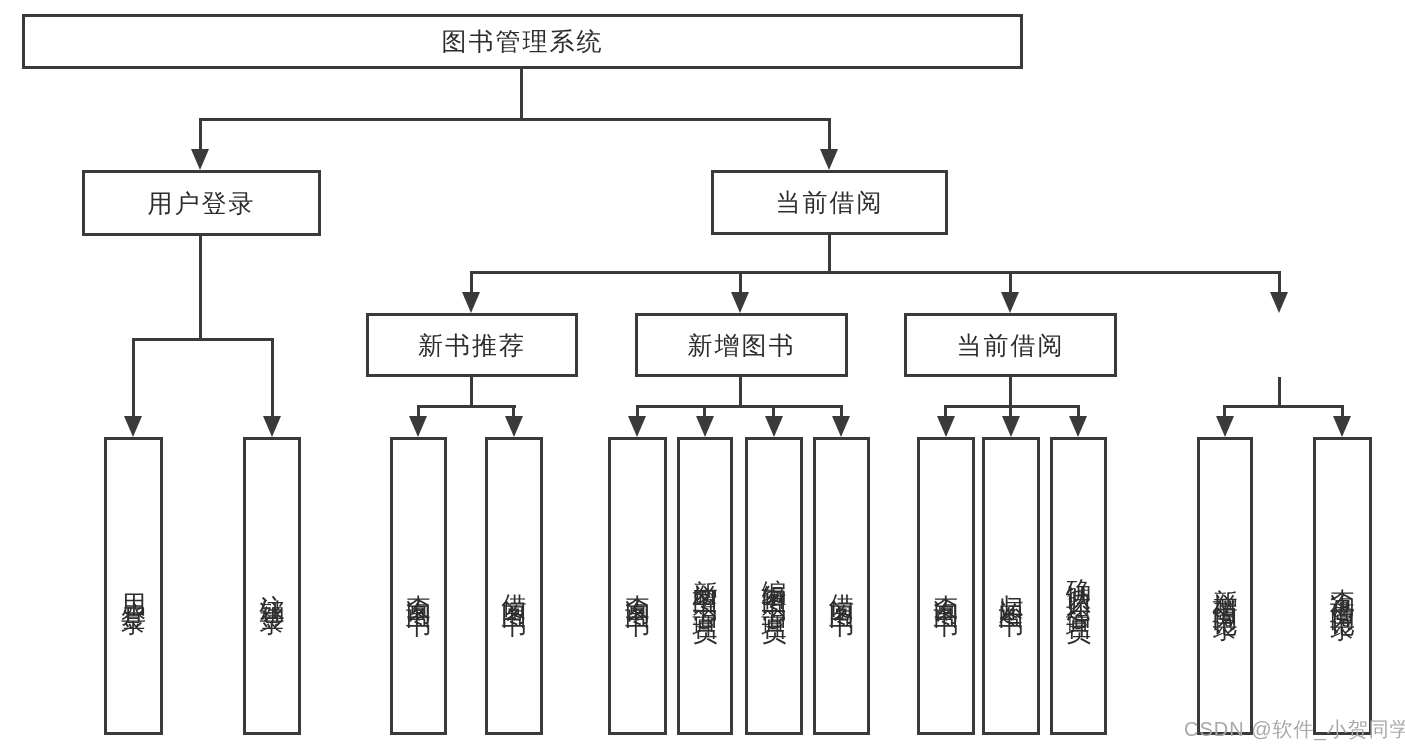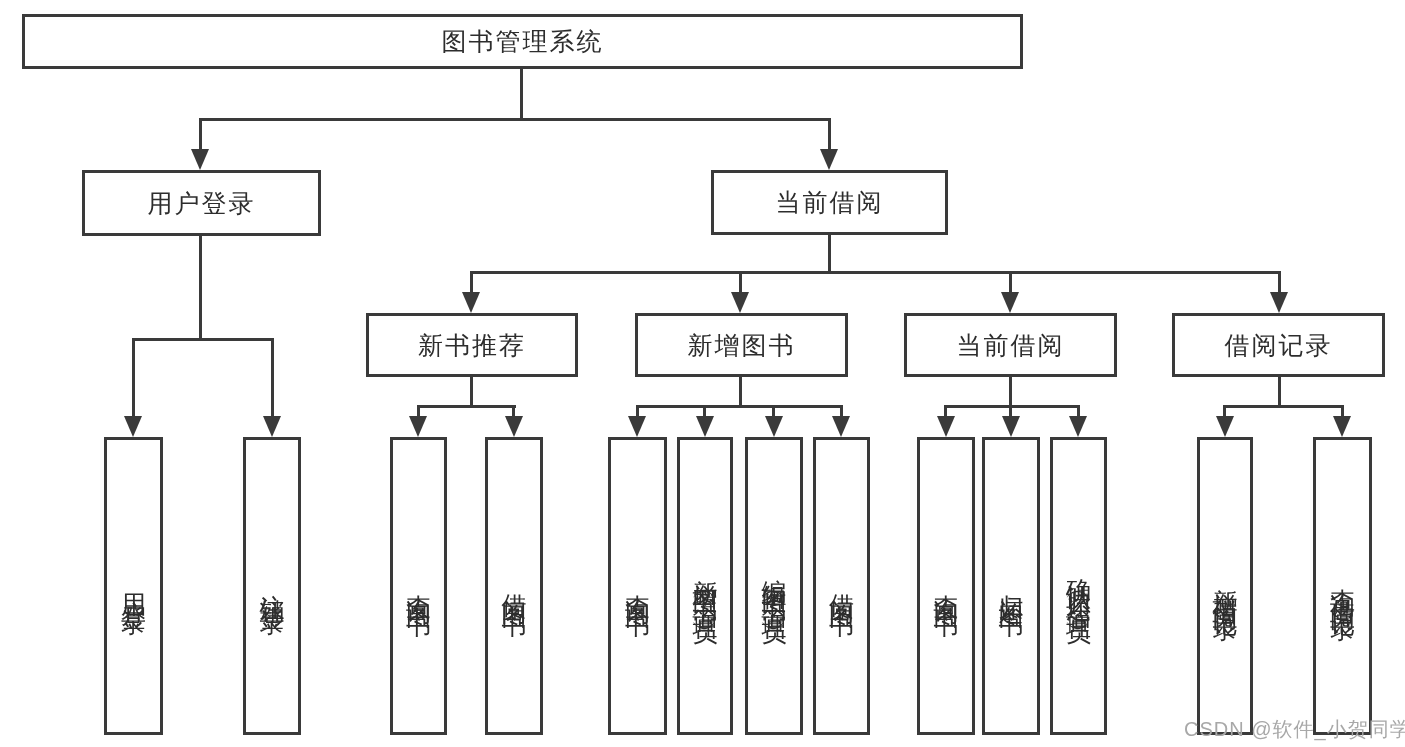--- a/index.html
+++ b/index.html
@@ -103,23 +103,20 @@
 
   <div class="node" style="left:366px;top:313px;width:212px;height:64px">
     <span>新书推荐</span>
   </div>
   <div class="node" style="left:635px;top:313px;width:213px;height:64px">
     <span>新增图书</span>
   </div>
   <div class="node" style="left:904px;top:313px;width:213px;height:64px">
     <span>当前借阅</span>
   </div>
-  <div class="node" style="left:1172px;top:313px;width:213px;height:64px">
-    <span>借阅记录</span>
-  </div>
 
   <div class="vline" style="left:470px;top:377px;height:30px"></div>
   <div class="hline" style="left:417px;top:405px;width:99px"></div>
   <div class="vline" style="left:417px;top:405px;height:12px"></div>
   <div class="arrow" style="left:409px;top:416px"></div>
   <div class="vline" style="left:512px;top:405px;height:12px"></div>
   <div class="arrow" style="left:505px;top:416px"></div>
 
   <div class="vline" style="left:739px;top:377px;height:30px"></div>
   <div class="hline" style="left:636px;top:405px;width:207px"></div>

